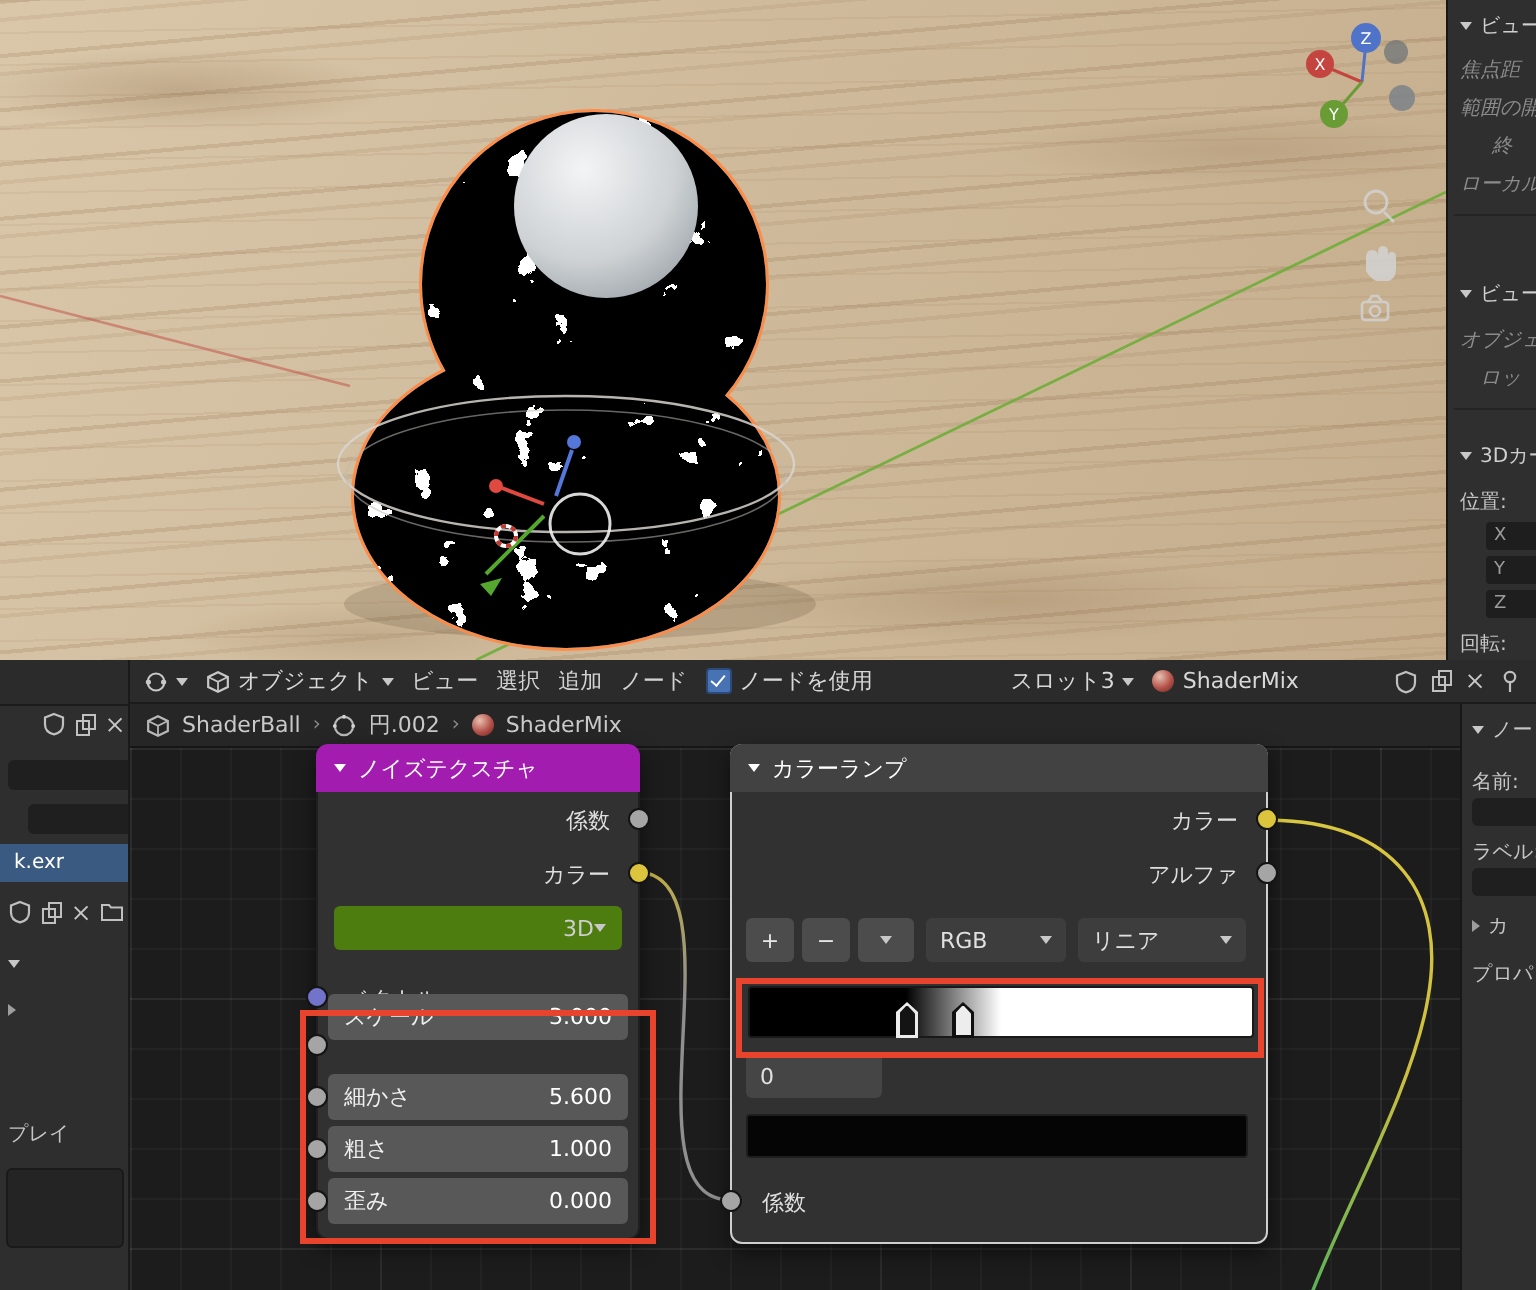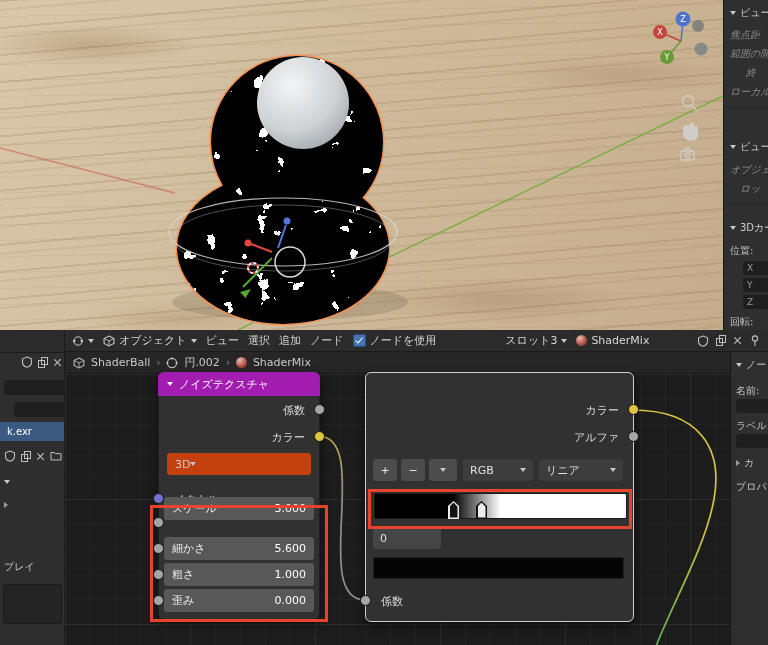--- a/index.html
+++ b/index.html
@@ -52,22 +52,22 @@
     display:flex;align-items:center;gap:6px;padding:0 9px;color:#fff;box-sizing:border-box;}
   .outlab{position:absolute;right:14px;color:#dedede;}
   .inlab{position:absolute;left:15px;color:#dedede;}
   .sock{position:absolute;width:11px;height:11px;border-radius:50%;border:1px solid #141414;
     box-sizing:border-box;z-index:3;}
   .sock.gray{background:#a5a5a5;} .sock.yellow{background:#dcc43d;} .sock.purple{background:#7273ca;}
   .sock.out{right:-6px;} .sock.in{left:-6px;}
   .srow{position:absolute;left:5px;right:5px;height:23px;background:#585858;border-radius:3px;
     display:flex;align-items:center;justify-content:space-between;padding:0 8px;box-sizing:border-box;}
   .srow .sl{color:#efefef;} .srow .sv{color:#fff;}
-  .ndrop{position:absolute;background:#c2410c;border-radius:3px;display:flex;align-items:center;
-    justify-content:flex-start;padding:0 8px;box-sizing:border-box;color:#cfcfcf;height:22px;}
+  .ndrop{position:absolute;background:#4d7c0f;border-radius:3px;display:flex;align-items:center;
+    justify-content:flex-end;padding:0 8px;box-sizing:border-box;color:#cfcfcf;height:22px;}
   .rbtn{position:absolute;height:22px;background:#4c4c4c;border-radius:3px;display:flex;
     align-items:center;justify-content:center;color:#e8e8e8;box-sizing:border-box;}
   .rdrop{position:absolute;height:22px;background:#3d3d3d;border-radius:3px;display:flex;
     align-items:center;justify-content:space-between;padding:0 7px;box-sizing:border-box;color:#e0e0e0;}
   .gradbar{position:absolute;left:8px;width:251px;top:120px;height:24px;border-radius:2px;
     background:linear-gradient(90deg,#000 0%,#000 31%,#fff 50%,#fff 100%);border:1px solid #191919;}
   .stop{position:absolute;top:7px;width:11px;height:18px;
     clip-path:polygon(50% 0,100% 28%,100% 100%,0 100%,0 28%);}
   .stop::after{content:"";position:absolute;left:1.5px;right:1.5px;top:1.5px;bottom:1.5px;
     clip-path:polygon(50% 0,100% 28%,100% 100%,0 100%,0 28%);}
@@ -394,20 +394,24 @@
       </div>
       <span class="sock gray in" style="top:196px"></span>
       <div class="srow" style="top:216px">
         <span class="sl">歪み</span>
         <span class="sv">0.000</span>
       </div>
       <span class="sock gray in" style="top:222px"></span>
     </div>
 
     <div class="node" style="left:300px;top:-2px;width:267px;height:248px;border-color:#cfcfcf">
+      <div class="node-hd" style="background:#424242">
+        <span class="cd" style="border-top-color:#fff"></span>
+        <span>カラーランプ</span>
+      </div>
       <span class="outlab" style="top:30px">カラー</span>
       <span class="sock yellow out" style="top:31px"></span>
       <span class="outlab" style="top:57px">アルファ</span>
       <span class="sock gray out" style="top:58px"></span>
       <div class="rbtn" style="left:7px;width:24px;top:86px">
           <span>+</span>
         </div>
       <div class="rbtn" style="left:35px;width:24px;top:86px">
           <span>−</span>
         </div>

